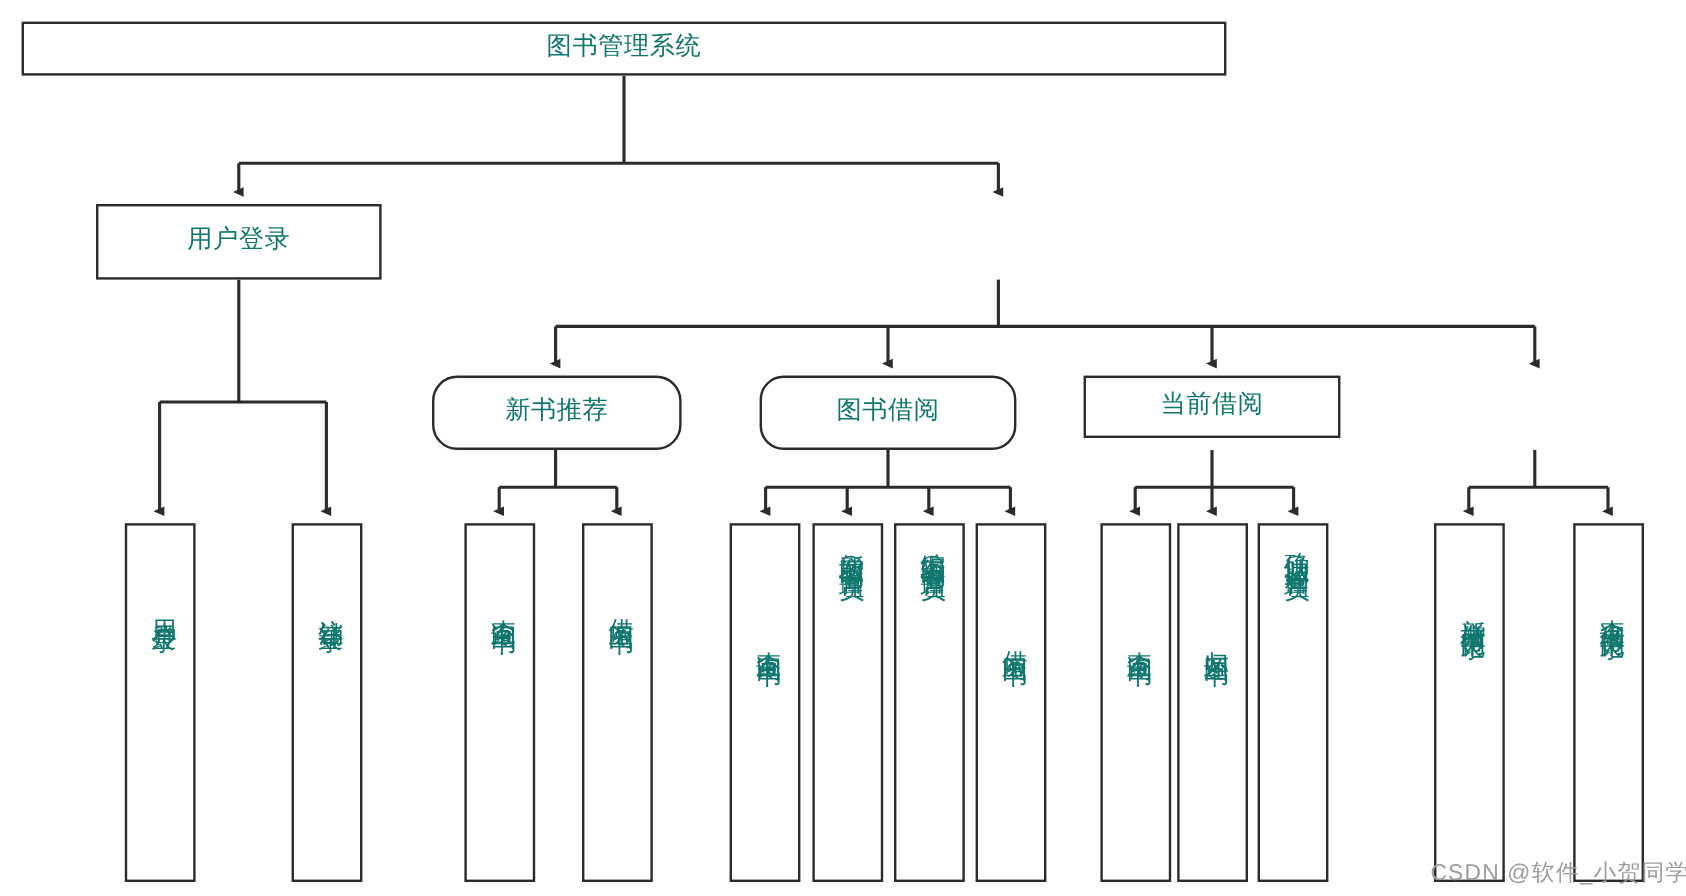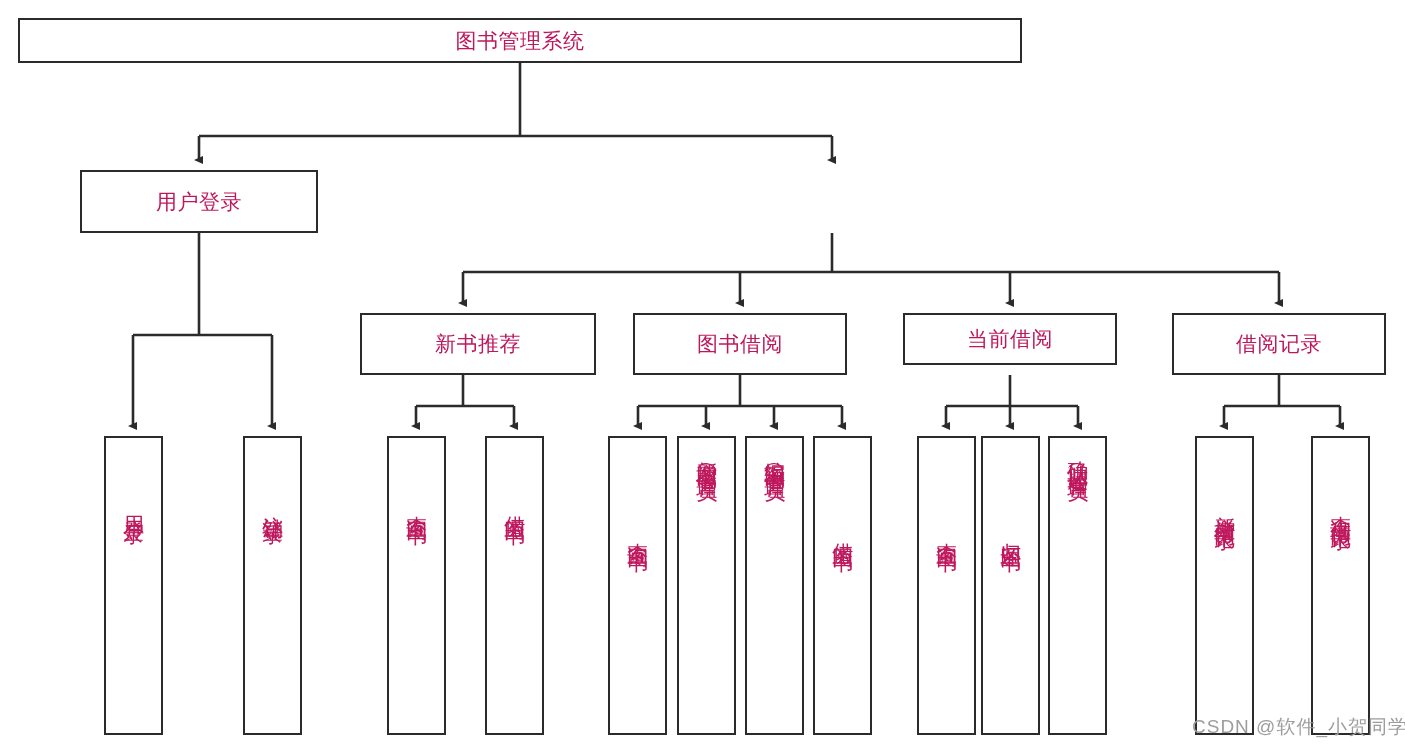--- a/index.html
+++ b/index.html
@@ -16,21 +16,22 @@
     overflow: hidden;
   }
   .node {
     position: absolute;
     box-sizing: border-box;
     border: 2px solid #2b2b2b;
     background: #ffffff;
     display: flex;
     align-items: center;
     justify-content: center;
-    color: #be185d;
+    color: #0f766e;
+    font-family: Liberation Mono, monospace;
   }
   .node .label {
     display: block;
     text-align: center;
     letter-spacing: 0.5px;
   }
   .node.horizontal .label {
     writing-mode: horizontal-tb;
     font-size: 21px;
     line-height: 1.2;
@@ -128,31 +129,28 @@
   </svg>
 
   <div class="node horizontal" style="left:18px; top:18px; width:1004px; height:45px;">
     <span class="label">图书管理系统</span>
   </div>
 
   <div class="node horizontal" style="left:80px; top:170px; width:238px; height:63px;">
     <span class="label">用户登录</span>
   </div>
 
-  <div class="node horizontal" style="left:360px; top:313px; width:236px; height:62px;">
+  <div class="node horizontal" style="left:360px; top:313px; width:208px; height:62px;border-radius:21px;">
     <span class="label">新书推荐</span>
   </div>
-  <div class="node horizontal" style="left:633px; top:313px; width:214px; height:62px;">
+  <div class="node horizontal" style="left:633px; top:313px; width:214px; height:62px;border-radius:20px;">
     <span class="label">图书借阅</span>
   </div>
   <div class="node horizontal" style="left:903px; top:313px; width:214px; height:52px;">
     <span class="label">当前借阅</span>
-  </div>
-  <div class="node horizontal" style="left:1172px; top:313px; width:214px; height:62px;">
-    <span class="label">借阅记录</span>
   </div>
 
   <div class="node vertical mid" style="left:104px; top:436px; width:59px; height:299px;">
     <span class="label">用户登录</span>
   </div>
   <div class="node vertical mid" style="left:243px; top:436px; width:59px; height:299px;">
     <span class="label">注销登录</span>
   </div>
 
   <div class="node vertical mid" style="left:387px; top:436px; width:59px; height:299px;">

